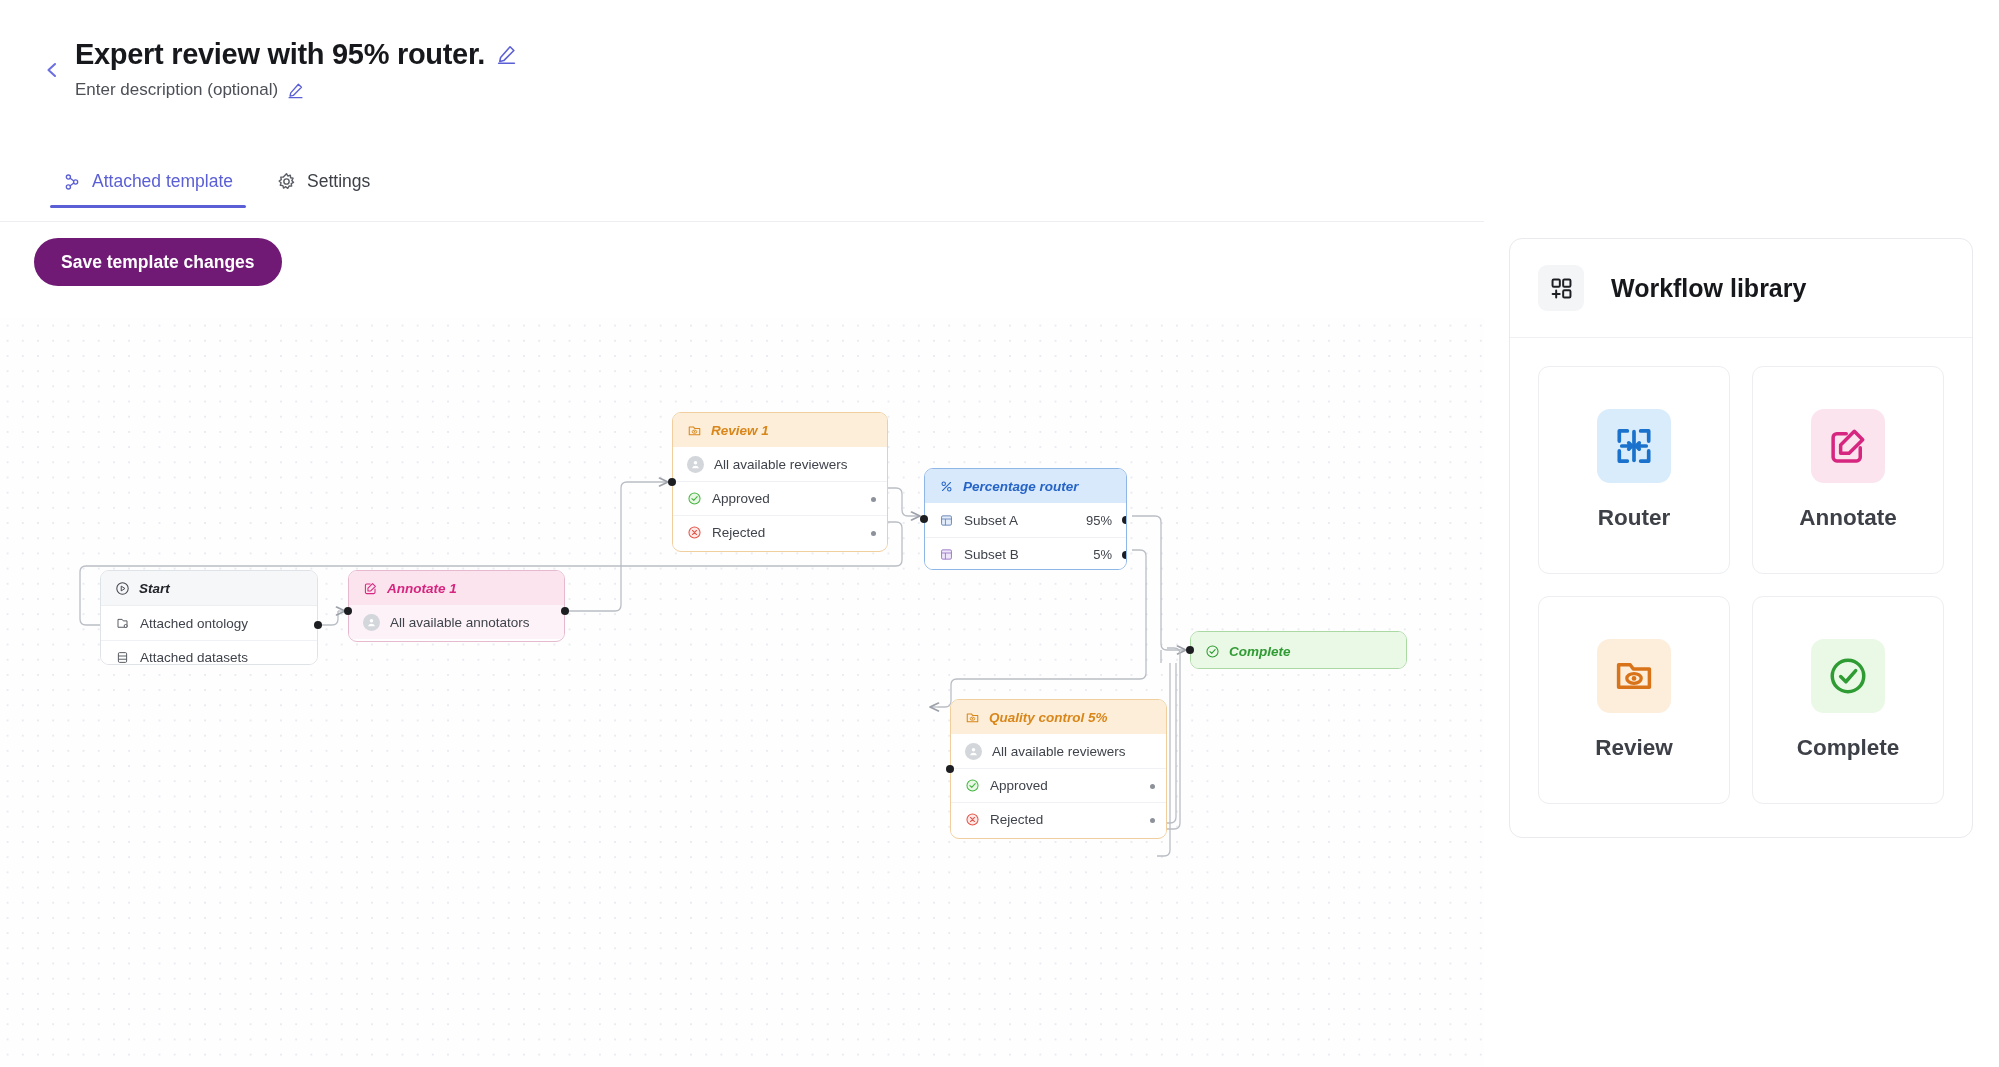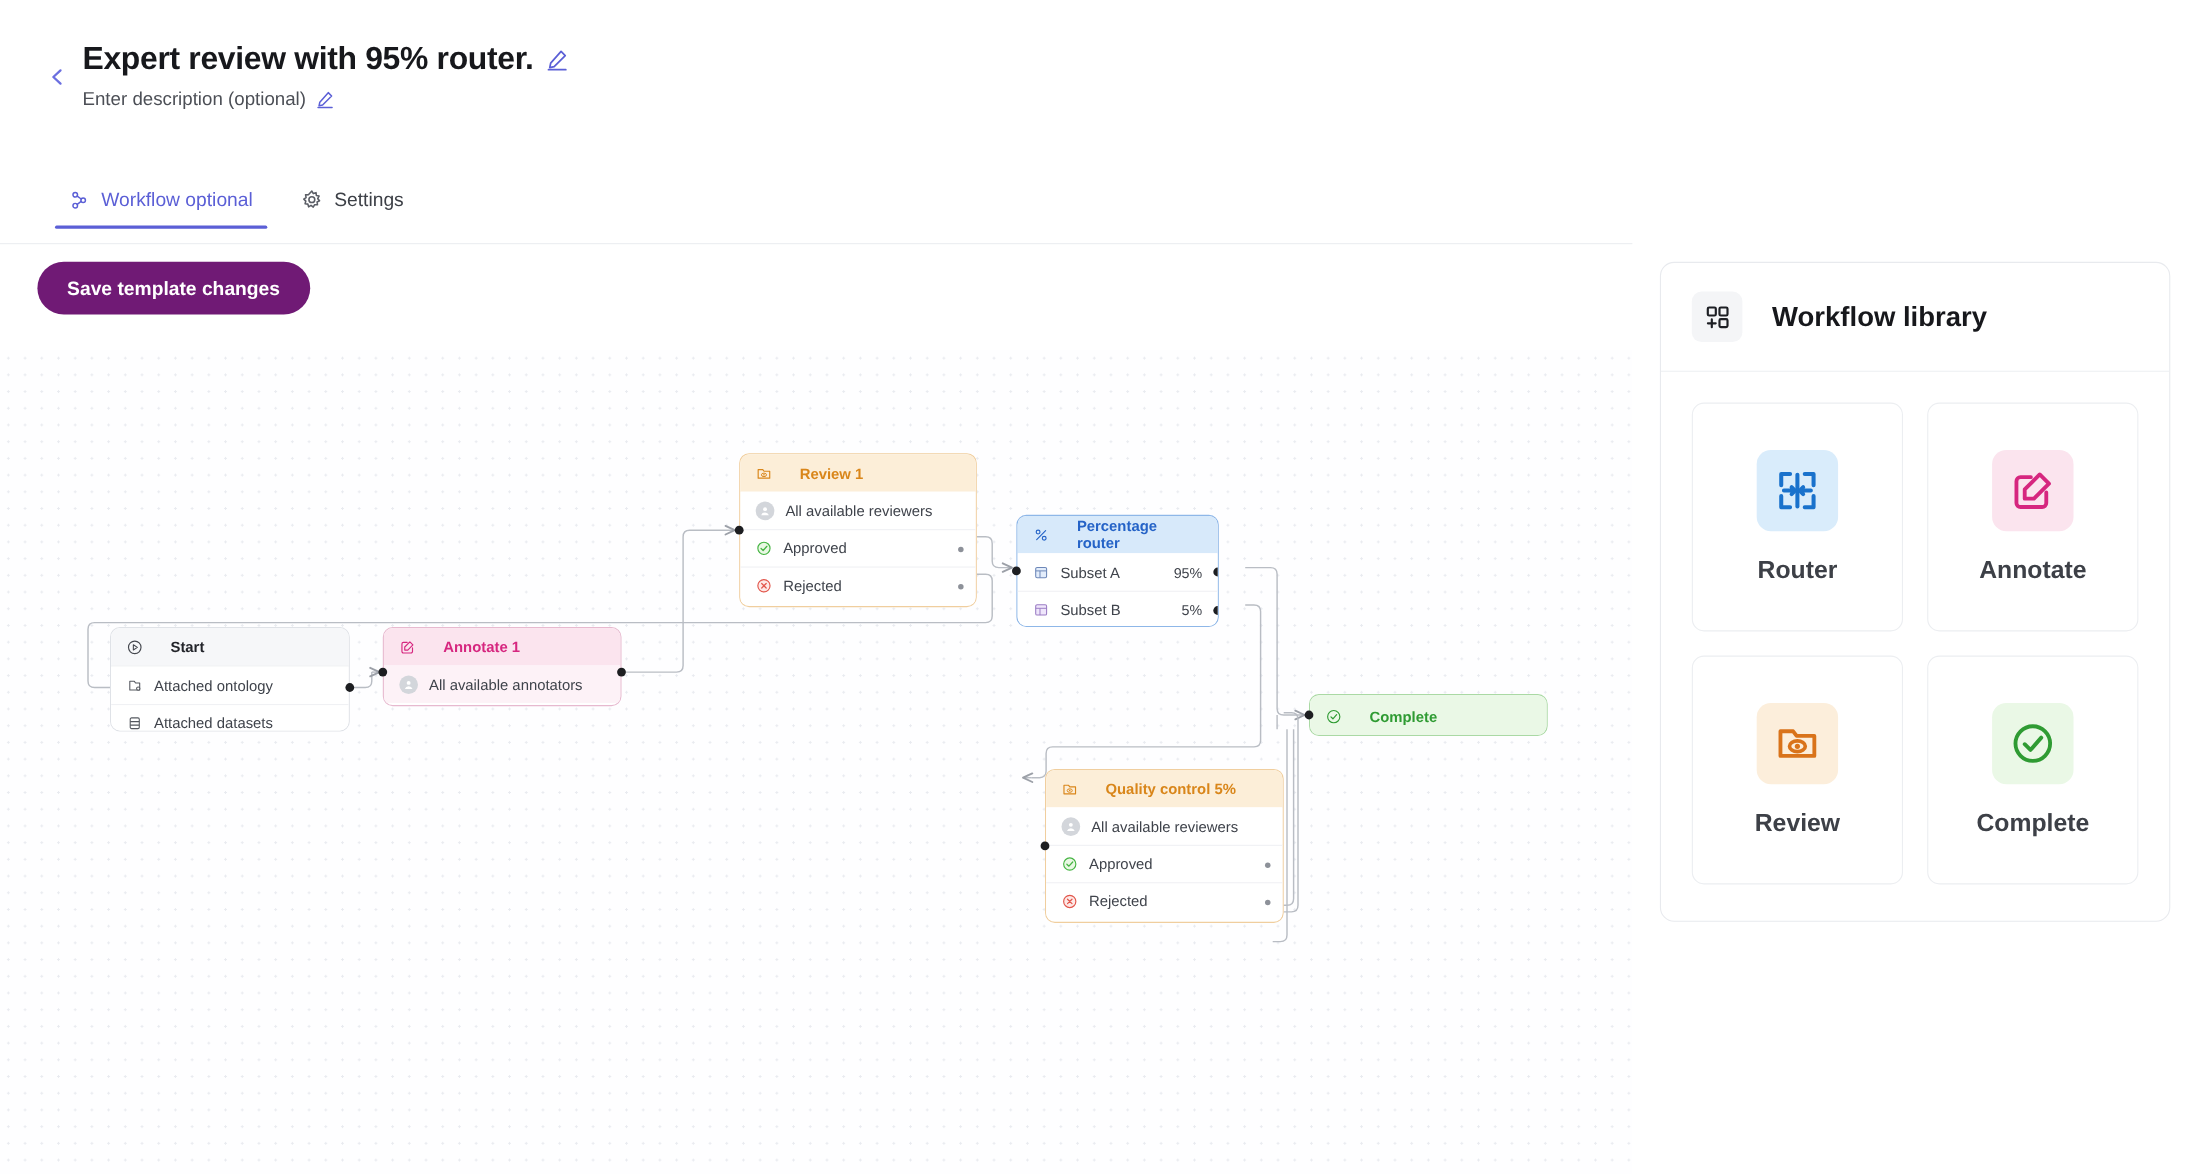--- a/index.html
+++ b/index.html
@@ -62,21 +62,21 @@
     background-color: #fefeff;
     background-image: radial-gradient(#e9ebf0 1.05px, transparent 1.05px);
     background-size: 15.2px 15.2px;
     overflow: hidden;
   }
   .edges { position: absolute; left:0; top:0; width: 1484px; height: 749px; }
 
   
   .node { position: absolute; border-radius: 9px; background:#fff; overflow: visible; }
   .node-inner { border-radius: 9px; overflow: hidden; border: 1px solid; height: 100%; }
-  .node-hd { display:flex; align-items:center; gap: 25px; padding: 0 14px; height: 34px; font-size: 13.5px; font-weight: bold; }
+  .node-hd { display:flex; align-items:center; gap: 9px; padding: 0 14px; height: 34px; font-size: 13.5px; font-weight: bold; font-style: italic; }
   .node-row { display:flex; align-items:center; gap: 10px; padding: 0 14px; height: 34px; font-size: 13.5px; color:#3f434b; position: relative; background:#fff; }
   .node-row + .node-row { border-top: 1px solid #f0f1f4; }
   .node-row .rv { margin-left: auto; font-size: 13px; color:#3f434b; }
   .body-sep { height:1px; background:#eceef0; }
 
   
   .n-start .node-inner { border-color: #dfe2e7; }
   .n-start .node-hd { background: #f6f7f9; color:#22242a; }
   .n-annotate .node-inner { border-color: #e7b9cf; }
   .n-annotate .node-hd { background: #fbe4ee; color:#d6267f; }
@@ -141,21 +141,21 @@
 
 
     <div class="tabs">
       <div class="tab active">
         <svg width="18" height="18" viewBox="0 0 20 20">
           <circle cx="6" cy="4.5" r="2.3" fill="none" stroke="#5b5fd6" stroke-width="1.5"></circle>
           <circle cx="14" cy="10" r="2.3" fill="none" stroke="#5b5fd6" stroke-width="1.5"></circle>
           <circle cx="6" cy="15.5" r="2.3" fill="none" stroke="#5b5fd6" stroke-width="1.5"></circle>
           <path d="M8 5.8 L12 8.8 M12 11.2 L8 14.2" stroke="#5b5fd6" stroke-width="1.5" stroke-linecap="round"></path>
         </svg>
-        <span class="tlabel">Workflow optional</span>
+        <span class="tlabel">Attached template</span>
       </div>
       <div class="tab">
         <svg width="19" height="19" viewBox="0 0 20 20">
           <circle cx="10" cy="10" r="2.8" fill="none" stroke="#5b5e66" stroke-width="1.5"></circle>
           <path d="M10 1.8 L11.4 4.2 L14 3.3 L14.3 6 L16.9 6.6 L15.6 9 L17.4 11 L15 12.2 L15.4 14.9 L12.7 14.8 L11.3 17.2 L9.2 15.5 L6.9 16.9 L6.2 14.3 L3.5 14 L4.2 11.4 L2.3 9.5 L4.5 8 L4 5.4 L6.7 5.3 Z" fill="none" stroke="#5b5e66" stroke-width="1.5" stroke-linejoin="round"></path>
         </svg>
         <span class="tlabel">Settings</span>
       </div>
     </div>
     <div class="hdr-sep"></div>
@@ -279,21 +279,21 @@
             <circle cx="10" cy="10" r="7.4" fill="#fde8e6" stroke="#e2564b" stroke-width="1.4"></circle>
             <path d="M7.3 7.3 L12.7 12.7 M12.7 7.3 L7.3 12.7" stroke="#e2564b" stroke-width="1.5" stroke-linecap="round"></path>
           </svg>
           <span>Rejected</span>
           <span class="port-sm" style="right:11px; top:15px;"></span>
         </div>
       </div>
       <div class="port" style="left:-4px; top:66px;"></div>
     </div>
 
-    <div class="node n-router" style="left:924px; top:150px; width:184px; height:102px;">
+    <div class="node n-router" style="left:924px; top:150px; width:203px; height:102px;">
       <div class="node-inner">
         <div class="node-hd">
           <svg class="ri" viewBox="0 0 20 20">
             <circle cx="6.3" cy="6.3" r="2.3" fill="none" stroke="#2563c7" stroke-width="1.4"></circle>
             <circle cx="13.7" cy="13.7" r="2.3" fill="none" stroke="#2563c7" stroke-width="1.4"></circle>
             <path d="M15.4 4.6 L4.6 15.4" stroke="#2563c7" stroke-width="1.4" stroke-linecap="round"></path>
           </svg>
           <span>Percentage router</span>
         </div>
         <div class="node-row">

